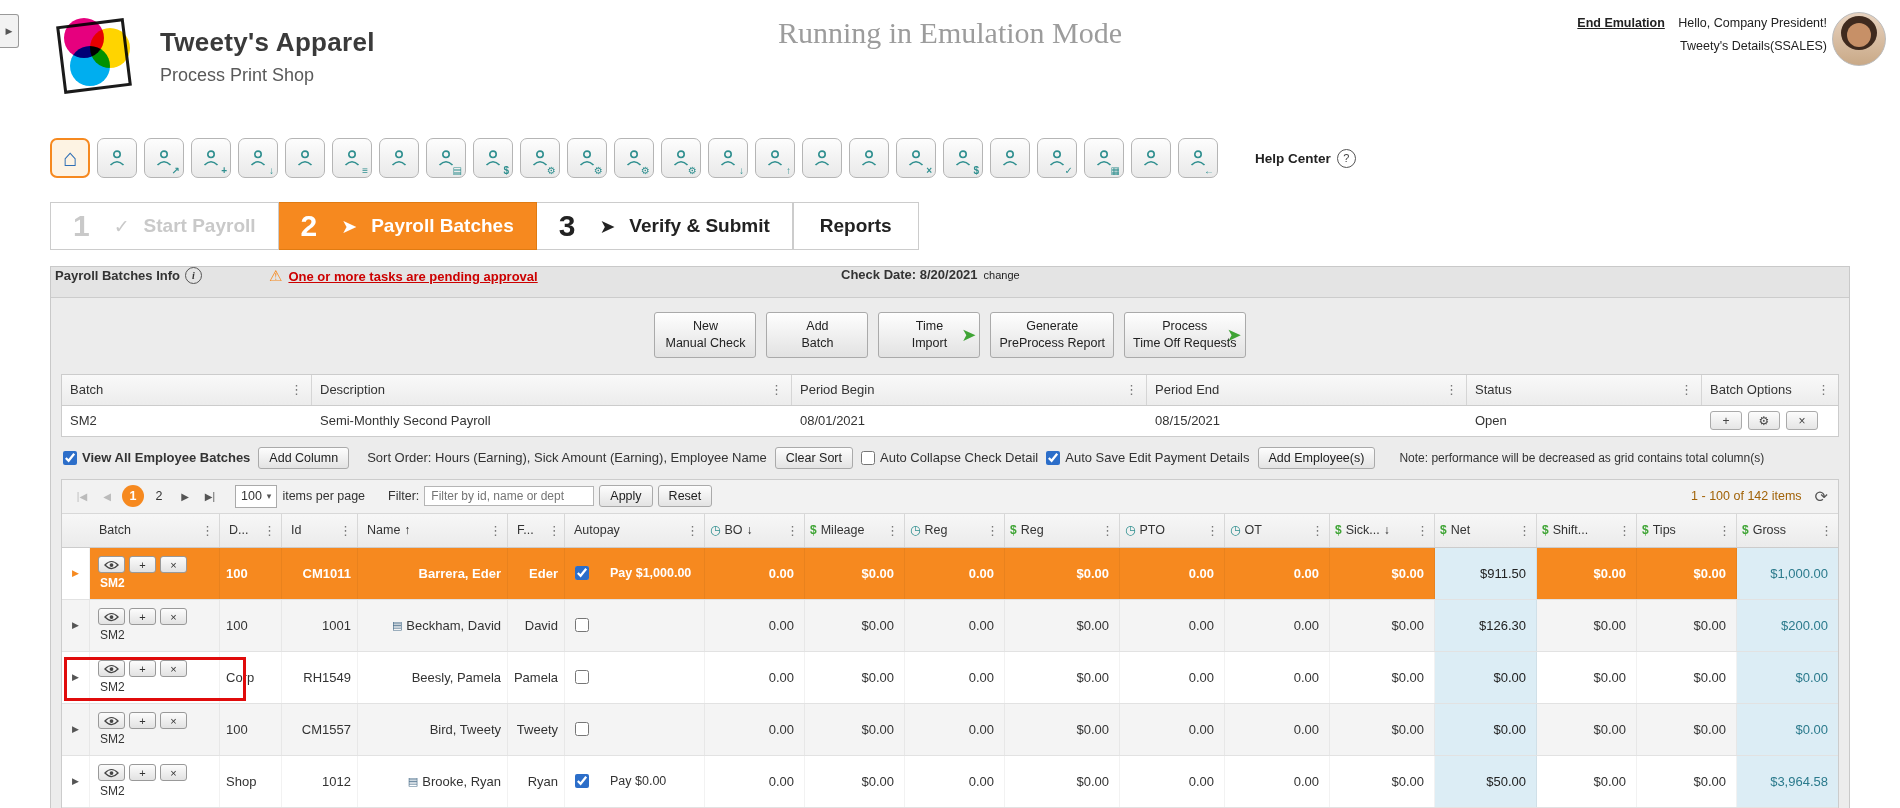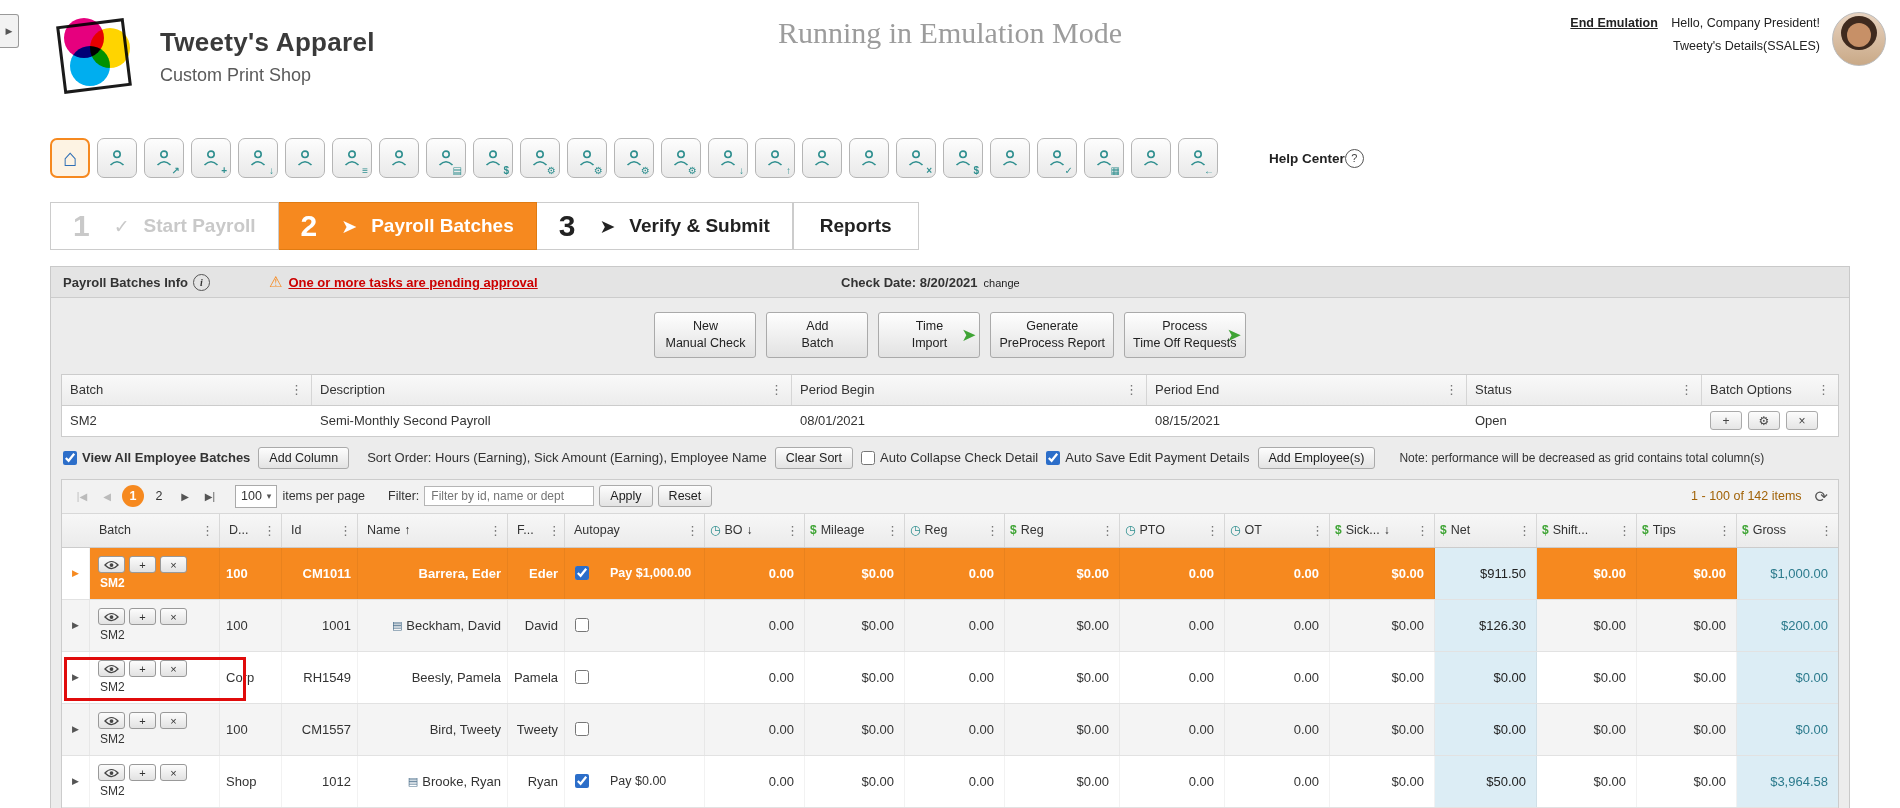--- a/index.html
+++ b/index.html
@@ -16,59 +16,59 @@
   .logo-mark{position:relative;width:90px;height:92px}
   .logo-square{position:absolute;left:8px;top:12px;width:62px;height:62px;border:3px solid #1a1a1a;background:#fff;transform:rotate(-7deg)}
   .circle{position:absolute;border-radius:50%;mix-blend-mode:multiply}
   .circle.magenta{left:12px;top:8px;width:40px;height:40px;background:#E6007E}
   .circle.yellow{left:38px;top:18px;width:40px;height:40px;background:#FFD400}
   .circle.cyan{left:18px;top:36px;width:40px;height:40px;background:#00AEEF}
   .logo-title{font-size:26px;font-weight:700;color:#3A3A3A;letter-spacing:.3px}
   .logo-sub{font-size:18px;color:#5a5a5a;margin-top:7px}
   .emulation{position:absolute;left:0;right:0;top:16px;text-align:center;
        font-family:"Liberation Serif","DejaVu Serif",serif;font-size:30px;color:#9C9C9C}
-  .user-area{position:absolute;right:14px;top:12px;display:flex;gap:12px;align-items:flex-start}
+  .user-area{position:absolute;right:14px;top:12px;display:flex;gap:5px;align-items:flex-start}
   .user-lines{text-align:right;font-size:12.5px;margin-top:4px;color:#222}
   .end-emulation{font-weight:700;text-decoration:underline;cursor:pointer;margin-right:10px}
   .account{margin-top:9px}
   .avatar{width:52px;height:52px;border-radius:50%;border:1px solid #bbb;
        background:linear-gradient(#e8d3c0,#c9a987);position:relative;overflow:hidden;cursor:pointer}
   .avatar::before{content:"";position:absolute;left:8px;top:3px;width:36px;height:34px;border-radius:50%;background:#3f2a1e}
   .avatar::after{content:"";position:absolute;left:14px;top:10px;width:24px;height:24px;border-radius:50%;background:#c79067}
 
   
   .icon-toolbar{display:flex;align-items:center;gap:7px;margin:26px 0 0 50px}
   .icon-row{display:flex;gap:7px}
   .icon-btn{width:40px;height:40px;border:1px solid #b5b5b5;border-radius:7px;
        background:linear-gradient(#fdfdfd,#e9e9e9);display:flex;align-items:center;justify-content:center;
        position:relative;cursor:pointer;padding:0}
   .icon-btn.home{border:2px solid #F6891F;background:#FDF3E3}
   .home-glyph{font-size:24px;color:#2F6FB5;line-height:1}
   .icon-badge{position:absolute;right:3px;bottom:1px;font-size:10px;color:#2F8F8F;font-weight:700;line-height:1}
-  .help{display:flex;align-items:center;margin-left:44px;font-size:13.5px;color:#222;cursor:pointer;font-weight:600}
+  .help{display:flex;align-items:center;gap:6px;margin-left:30px;font-size:13.5px;color:#222;cursor:pointer;font-weight:600}
   .help-q{width:17px;height:17px;border:1.5px solid #555;border-radius:50%;display:flex;align-items:center;
        justify-content:center;font-size:11px;color:#444;font-weight:400}
 
   
   .steps{display:flex;margin:24px 0 0 50px;height:48px}
   .step{display:flex;align-items:center;gap:14px;padding:0 22px;border:1px solid #ccc;background:#fff;cursor:pointer}
   .step + .step,.reports{border-left:none}
   .step .num{font-size:30px;font-weight:700}
   .step .mark{font-size:19px}
   .step .lbl{font-size:19px;font-weight:700}
   .step.s1{color:#C9C9C9}
   .step.s2{background:#F6891F;border-color:#E07B12;color:#fff}
   .step.s3{color:#222}
   .reports{border:1px solid #ccc;display:flex;align-items:center;padding:0 26px;font-size:19px;font-weight:700;
        color:#222;background:#fff;cursor:pointer}
 
   
   .panel{margin:16px 50px 0;border:1px solid #c9c9c9;background:#ECECEC;height:560px;overflow:hidden}
-  .panel-header{position:relative;display:flex;align-items:center;height:30px;background:#E4E4E4;
-       border-bottom:1px solid #ccc;padding:0 12px;font-size:13px}
+  .panel-header{position:relative;display:flex;align-items:flex-start;height:30px;background:#E4E4E4;
+       border-bottom:1px solid #ccc;padding:0 4px;font-size:13px}
   .panel-title{font-weight:700;display:flex;align-items:center;gap:5px}
   .info-icon{width:15px;height:15px;border:1.5px solid #555;border-radius:50%;font-size:10px;display:flex;
        align-items:center;justify-content:center;font-family:"Liberation Serif",serif;font-style:italic}
   .warning{position:absolute;left:218px;display:flex;align-items:center;gap:6px;cursor:pointer}
   .warn-glyph{color:#F6891F;font-size:15px}
   .warn-text{color:#CC0000;font-weight:700;text-decoration:underline}
   .check-date{position:absolute;left:790px;display:flex;align-items:baseline;gap:6px}
   .check-date .cd{font-weight:700}
   .change{font-size:11px;cursor:pointer;color:#222}
 
@@ -187,21 +187,21 @@
   <div class="sidebar-toggle">▶</div>
   <div class="logo">
     <div class="logo-mark">
       <div class="logo-square"></div>
       <div class="circle magenta"></div>
       <div class="circle yellow"></div>
       <div class="circle cyan"></div>
     </div>
     <div class="logo-text">
       <div class="logo-title">Tweety's Apparel</div>
-      <div class="logo-sub">Custom Print Shop</div>
+      <div class="logo-sub">Process Print Shop</div>
     </div>
   </div>
   <div class="emulation">Running in Emulation Mode</div>
   <div class="user-area">
     <div class="user-lines">
       <div>
         <span class="end-emulation">End Emulation</span>
         <span>Hello, Company President!</span>
       </div>
       <div class="account">Tweety's Details(SSALES)</div>

